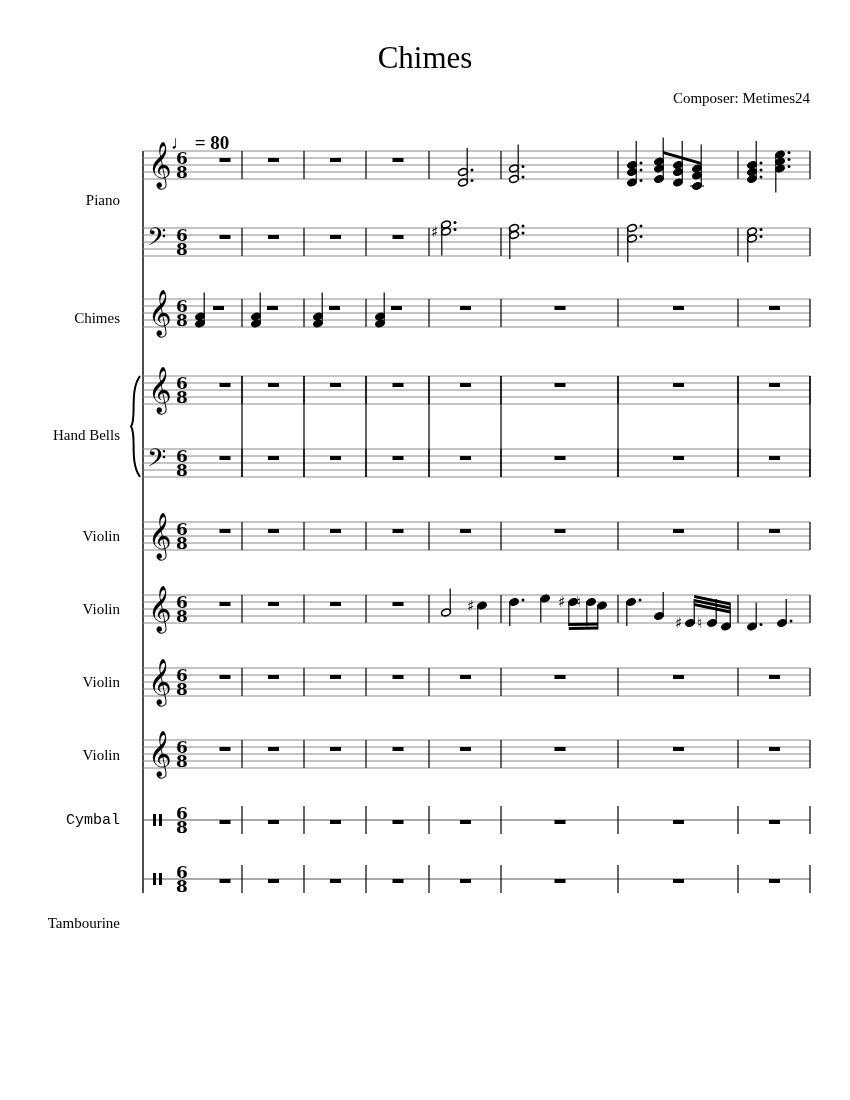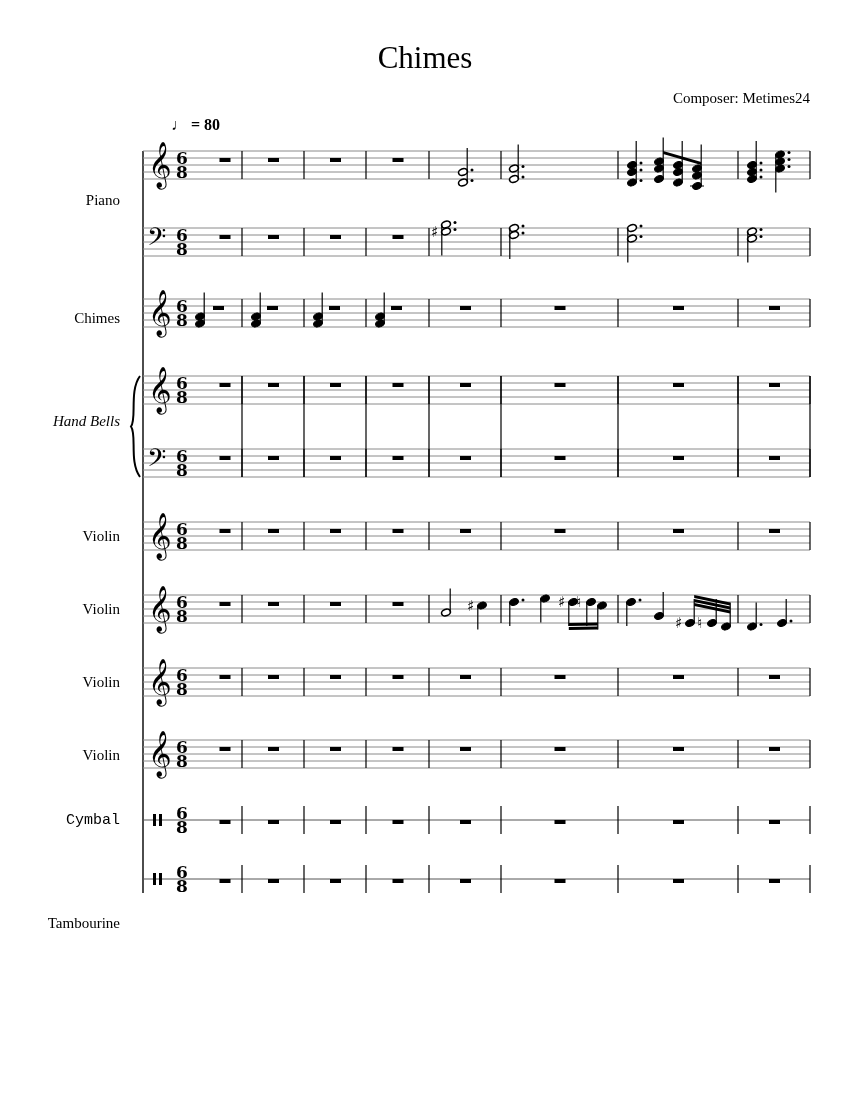--- a/index.html
+++ b/index.html
@@ -1,33 +1,33 @@
 <!DOCTYPE html>
 <html><head>
 <meta charset="utf-8">
 <style>
   html, body { margin:0; padding:0; background:#fff; }
   body { width:850px; height:1100px; position:relative; overflow:hidden; font-family:"Liberation Serif","DejaVu Serif",serif; color:#000; }
   .title { position:absolute; top:40px; left:0; width:850px; text-align:center; font-size:31px; }
   .composer { position:absolute; top:90px; right:40px; font-size:15px; }
-  .tempo { position:absolute; top:116px; left:171px; font-size:16px; font-weight:bold; }
+  .tempo { position:absolute; top:132px; left:171px; font-size:19px; font-weight:bold; }
   .label { position:absolute; font-size:15px; text-align:right; width:120px; left:0; }
   svg#score { position:absolute; left:0; top:0; }
 </style>
 </head>
 <body>
 
 <div class="title">Chimes</div>
 <div class="composer">Composer: Metimes24</div>
 <div class="tempo">♩ = 80</div>
 
 <div id="labels">
     <div class="label" style="top: 192px;">Piano</div>
     <div class="label" style="top: 310px;">Chimes</div>
-    <div class="label" style="top: 413px; font-style: italic;">Hand Bells</div>
+    <div class="label" style="top: 427px;">Hand Bells</div>
     <div class="label" style="top: 528px;">Violin</div>
     <div class="label" style="top: 601px;">Violin</div>
     <div class="label" style="top: 674px;">Violin</div>
     <div class="label" style="top: 747px;">Violin</div>
     <div class="label" style="top: 812px; font-family: Liberation Mono, monospace;">Cymbal</div>
     <div class="label" style="top: 915px;">Tambourine</div>
   </div>
 
 <svg id="score" width="850" height="1100" xmlns="http://www.w3.org/2000/svg">
     <line x1="143" y1="151" x2="143" y2="893" stroke="#000" stroke-width="1.4"></line>

